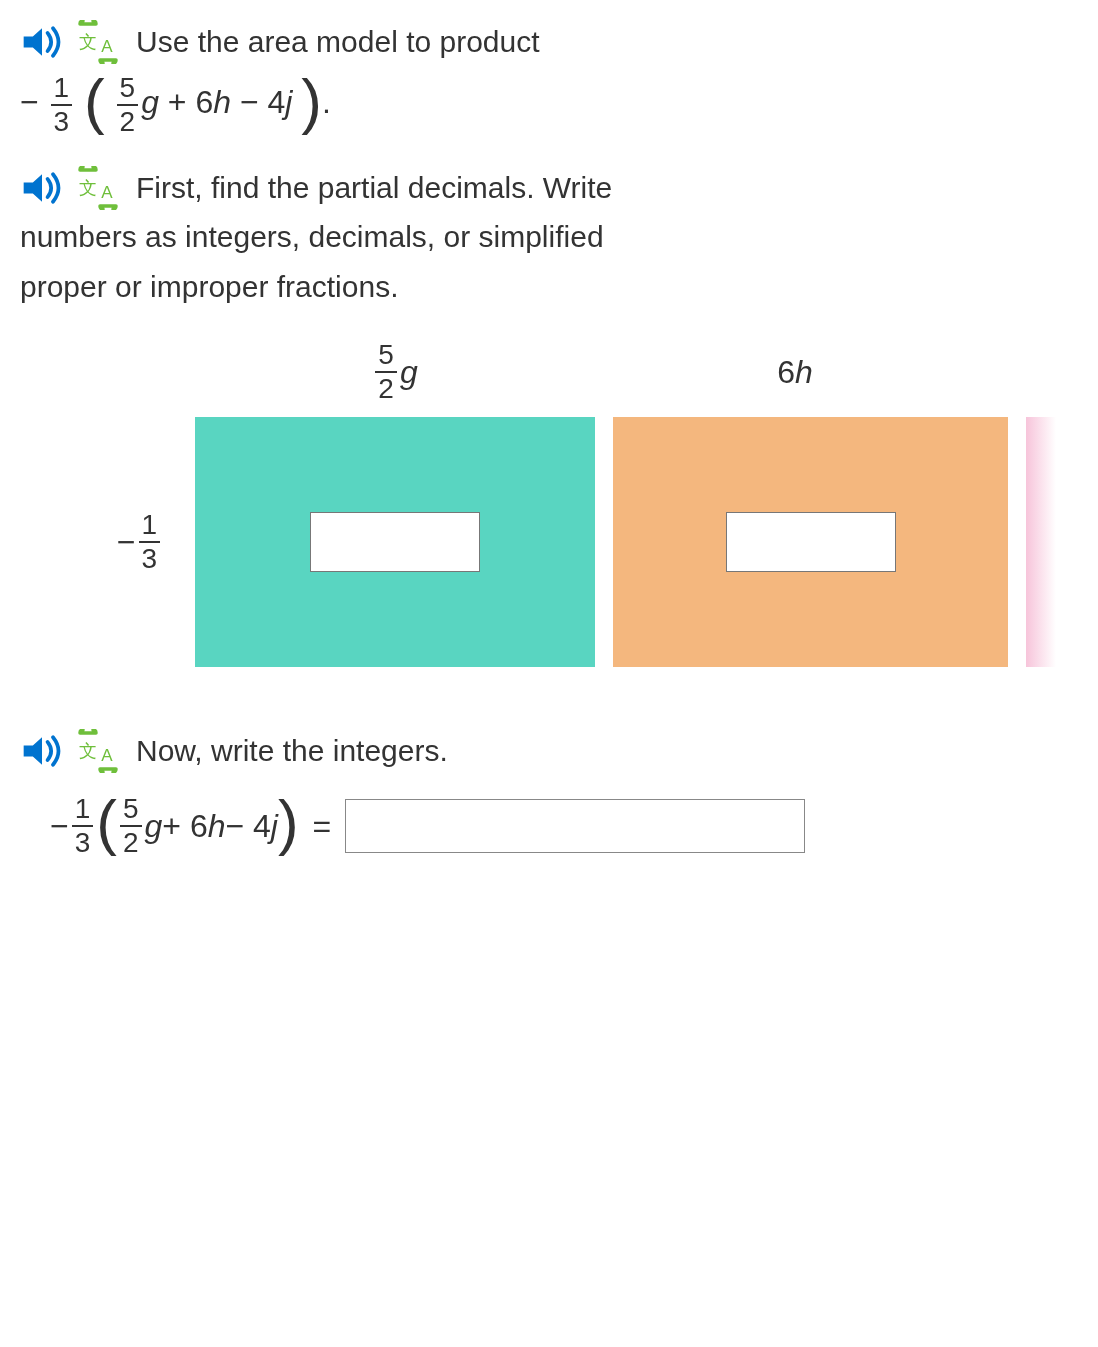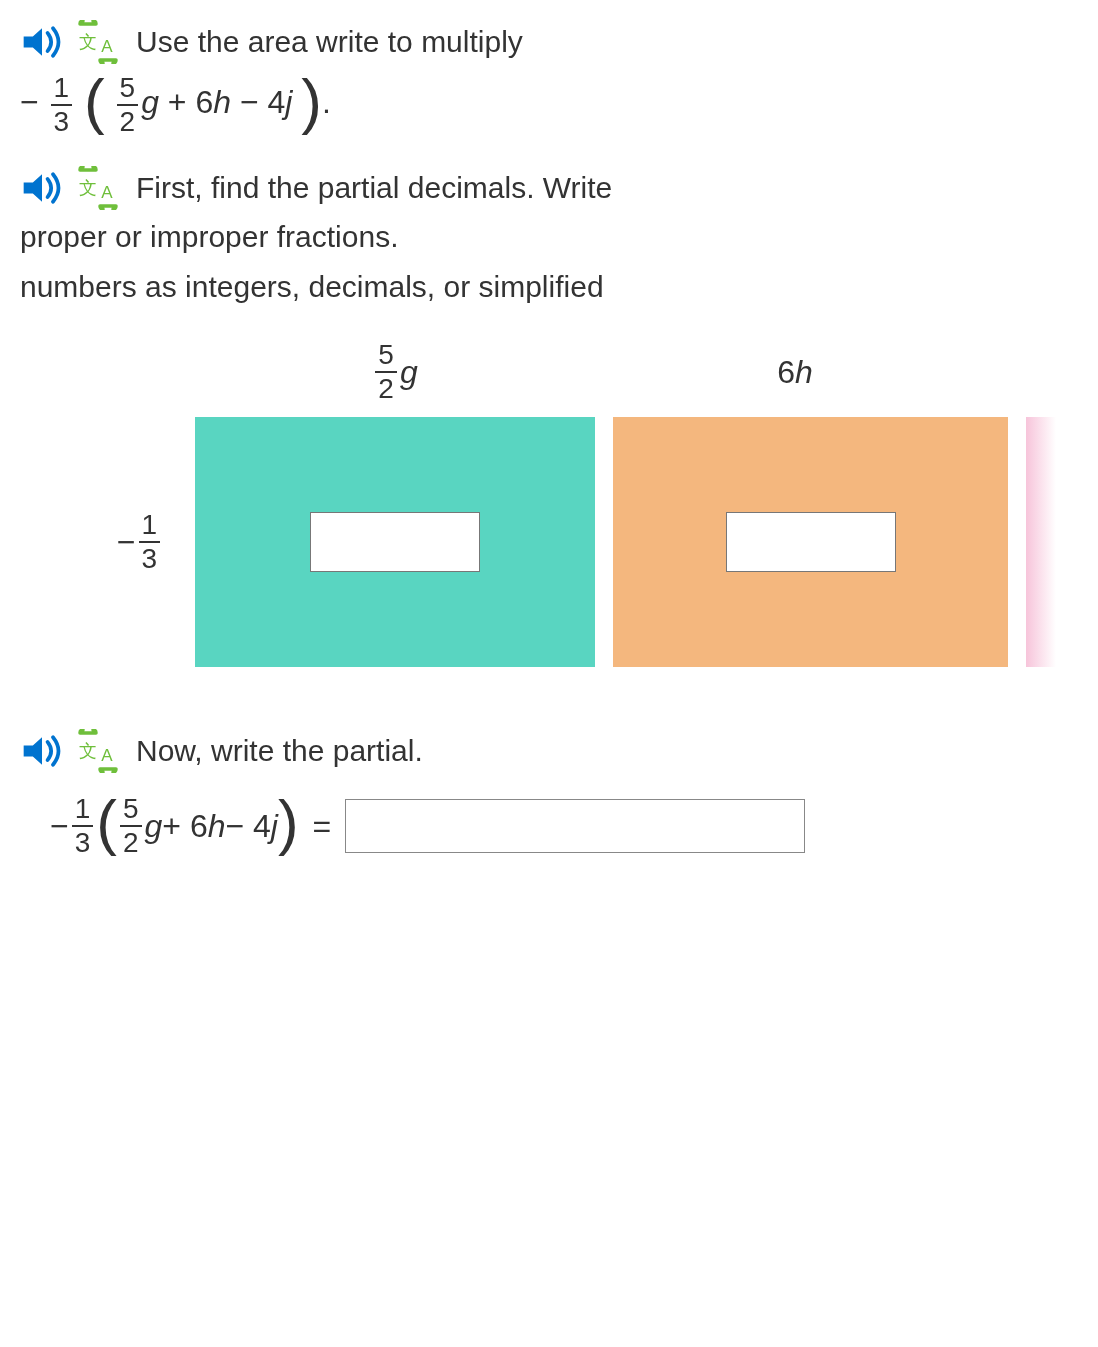--- a/index.html
+++ b/index.html
@@ -101,21 +101,21 @@
     </svg>
   </span>
   <span class="translate-icon">
     <svg viewBox="0 0 48 44">
       <path d="M6 4 L22 4 M6 4 Q6 1 9 1 M22 4 Q22 1 19 1" stroke="currentColor" stroke-width="3.5" fill="none" stroke-linecap="round"></path>
       <path d="M6 40 L22 40 M6 40 Q6 43 9 43 M22 40 Q22 43 19 43" stroke="currentColor" stroke-width="3.5" fill="none" stroke-linecap="round" transform="translate(20,0)"></path>
       <text x="14" y="28" font-size="18" fill="currentColor" text-anchor="middle" font-family="sans-serif">文</text>
       <text x="33" y="32" font-size="17" fill="currentColor" text-anchor="middle" font-family="sans-serif">A</text>
     </svg>
   </span>
-  <span class="textline">Use the area write to multiply</span>
+  <span class="textline">Use the area model to product</span>
 </div>
 
 <div class="expr-block">
   <span>−</span>
   <span class="frac">
     <span class="num">1</span>
     <span class="den">3</span>
   </span>
   <span class="bigparen">(</span>
   <span class="frac">
@@ -137,22 +137,22 @@
     <span class="translate-icon">
       <svg viewBox="0 0 48 44">
         <path d="M6 4 L22 4 M6 4 Q6 1 9 1 M22 4 Q22 1 19 1" stroke="currentColor" stroke-width="3.5" fill="none" stroke-linecap="round"></path>
         <path d="M6 40 L22 40 M6 40 Q6 43 9 43 M22 40 Q22 43 19 43" stroke="currentColor" stroke-width="3.5" fill="none" stroke-linecap="round" transform="translate(20,0)"></path>
         <text x="14" y="28" font-size="18" fill="currentColor" text-anchor="middle" font-family="sans-serif">文</text>
         <text x="33" y="32" font-size="17" fill="currentColor" text-anchor="middle" font-family="sans-serif">A</text>
       </svg>
     </span>
     <span>First, find the partial decimals. Write</span>
   </div>
+  <div>numbers as integers, decimals, or simplified</div>
   <div>proper or improper fractions.</div>
-  <div>numbers as integers, decimals, or simplified</div>
 </div>
 
 <div class="area-wrap">
   <div class="area-headers">
     <div class="hdr hdr1">
       <span class="frac">
         <span class="num">5</span>
         <span class="den">2</span>
       </span>
         <span class="italic">g</span>
@@ -191,21 +191,21 @@
     </svg>
   </span>
   <span class="translate-icon">
     <svg viewBox="0 0 48 44">
       <path d="M6 4 L22 4 M6 4 Q6 1 9 1 M22 4 Q22 1 19 1" stroke="currentColor" stroke-width="3.5" fill="none" stroke-linecap="round"></path>
       <path d="M6 40 L22 40 M6 40 Q6 43 9 43 M22 40 Q22 43 19 43" stroke="currentColor" stroke-width="3.5" fill="none" stroke-linecap="round" transform="translate(20,0)"></path>
       <text x="14" y="28" font-size="18" fill="currentColor" text-anchor="middle" font-family="sans-serif">文</text>
       <text x="33" y="32" font-size="17" fill="currentColor" text-anchor="middle" font-family="sans-serif">A</text>
     </svg>
   </span>
-  <span>Now, write the partial.</span>
+  <span>Now, write the integers.</span>
 </div>
 
 <div class="eq-row">
   <span>−</span>
   <span class="frac">
     <span class="num">1</span>
     <span class="den">3</span>
   </span>
   <span class="bigparen">(</span>
   <span class="frac">

